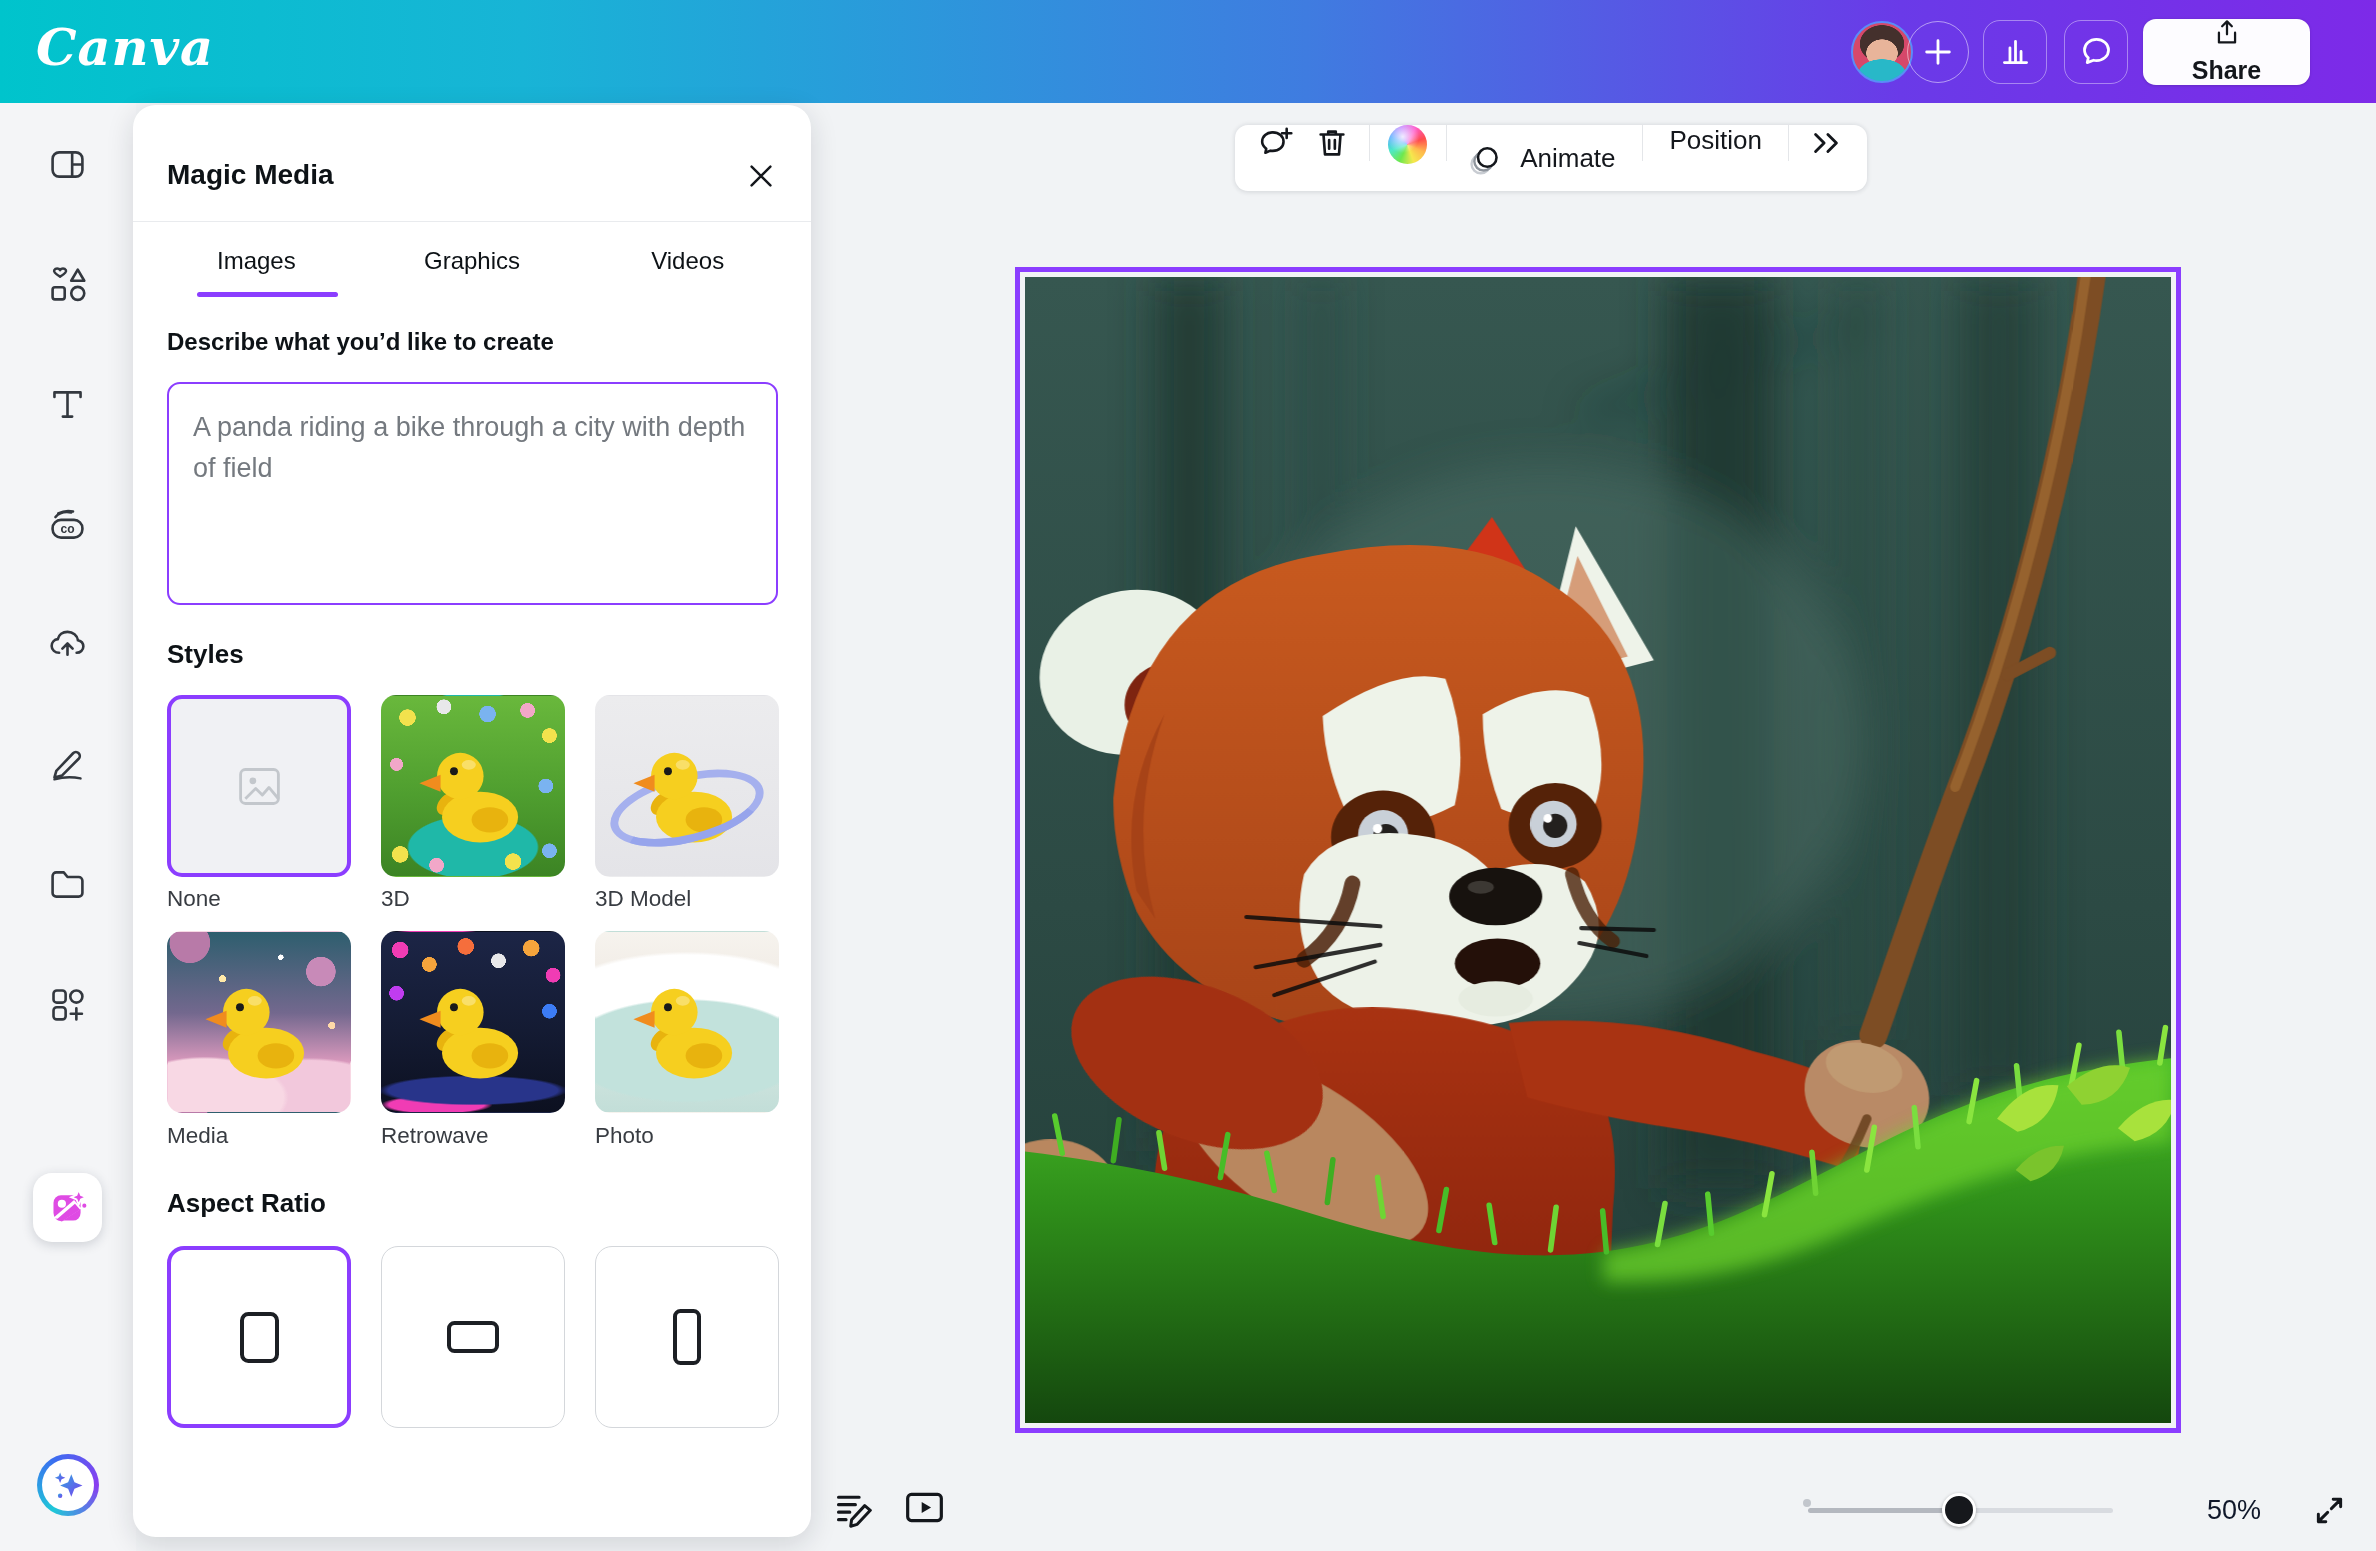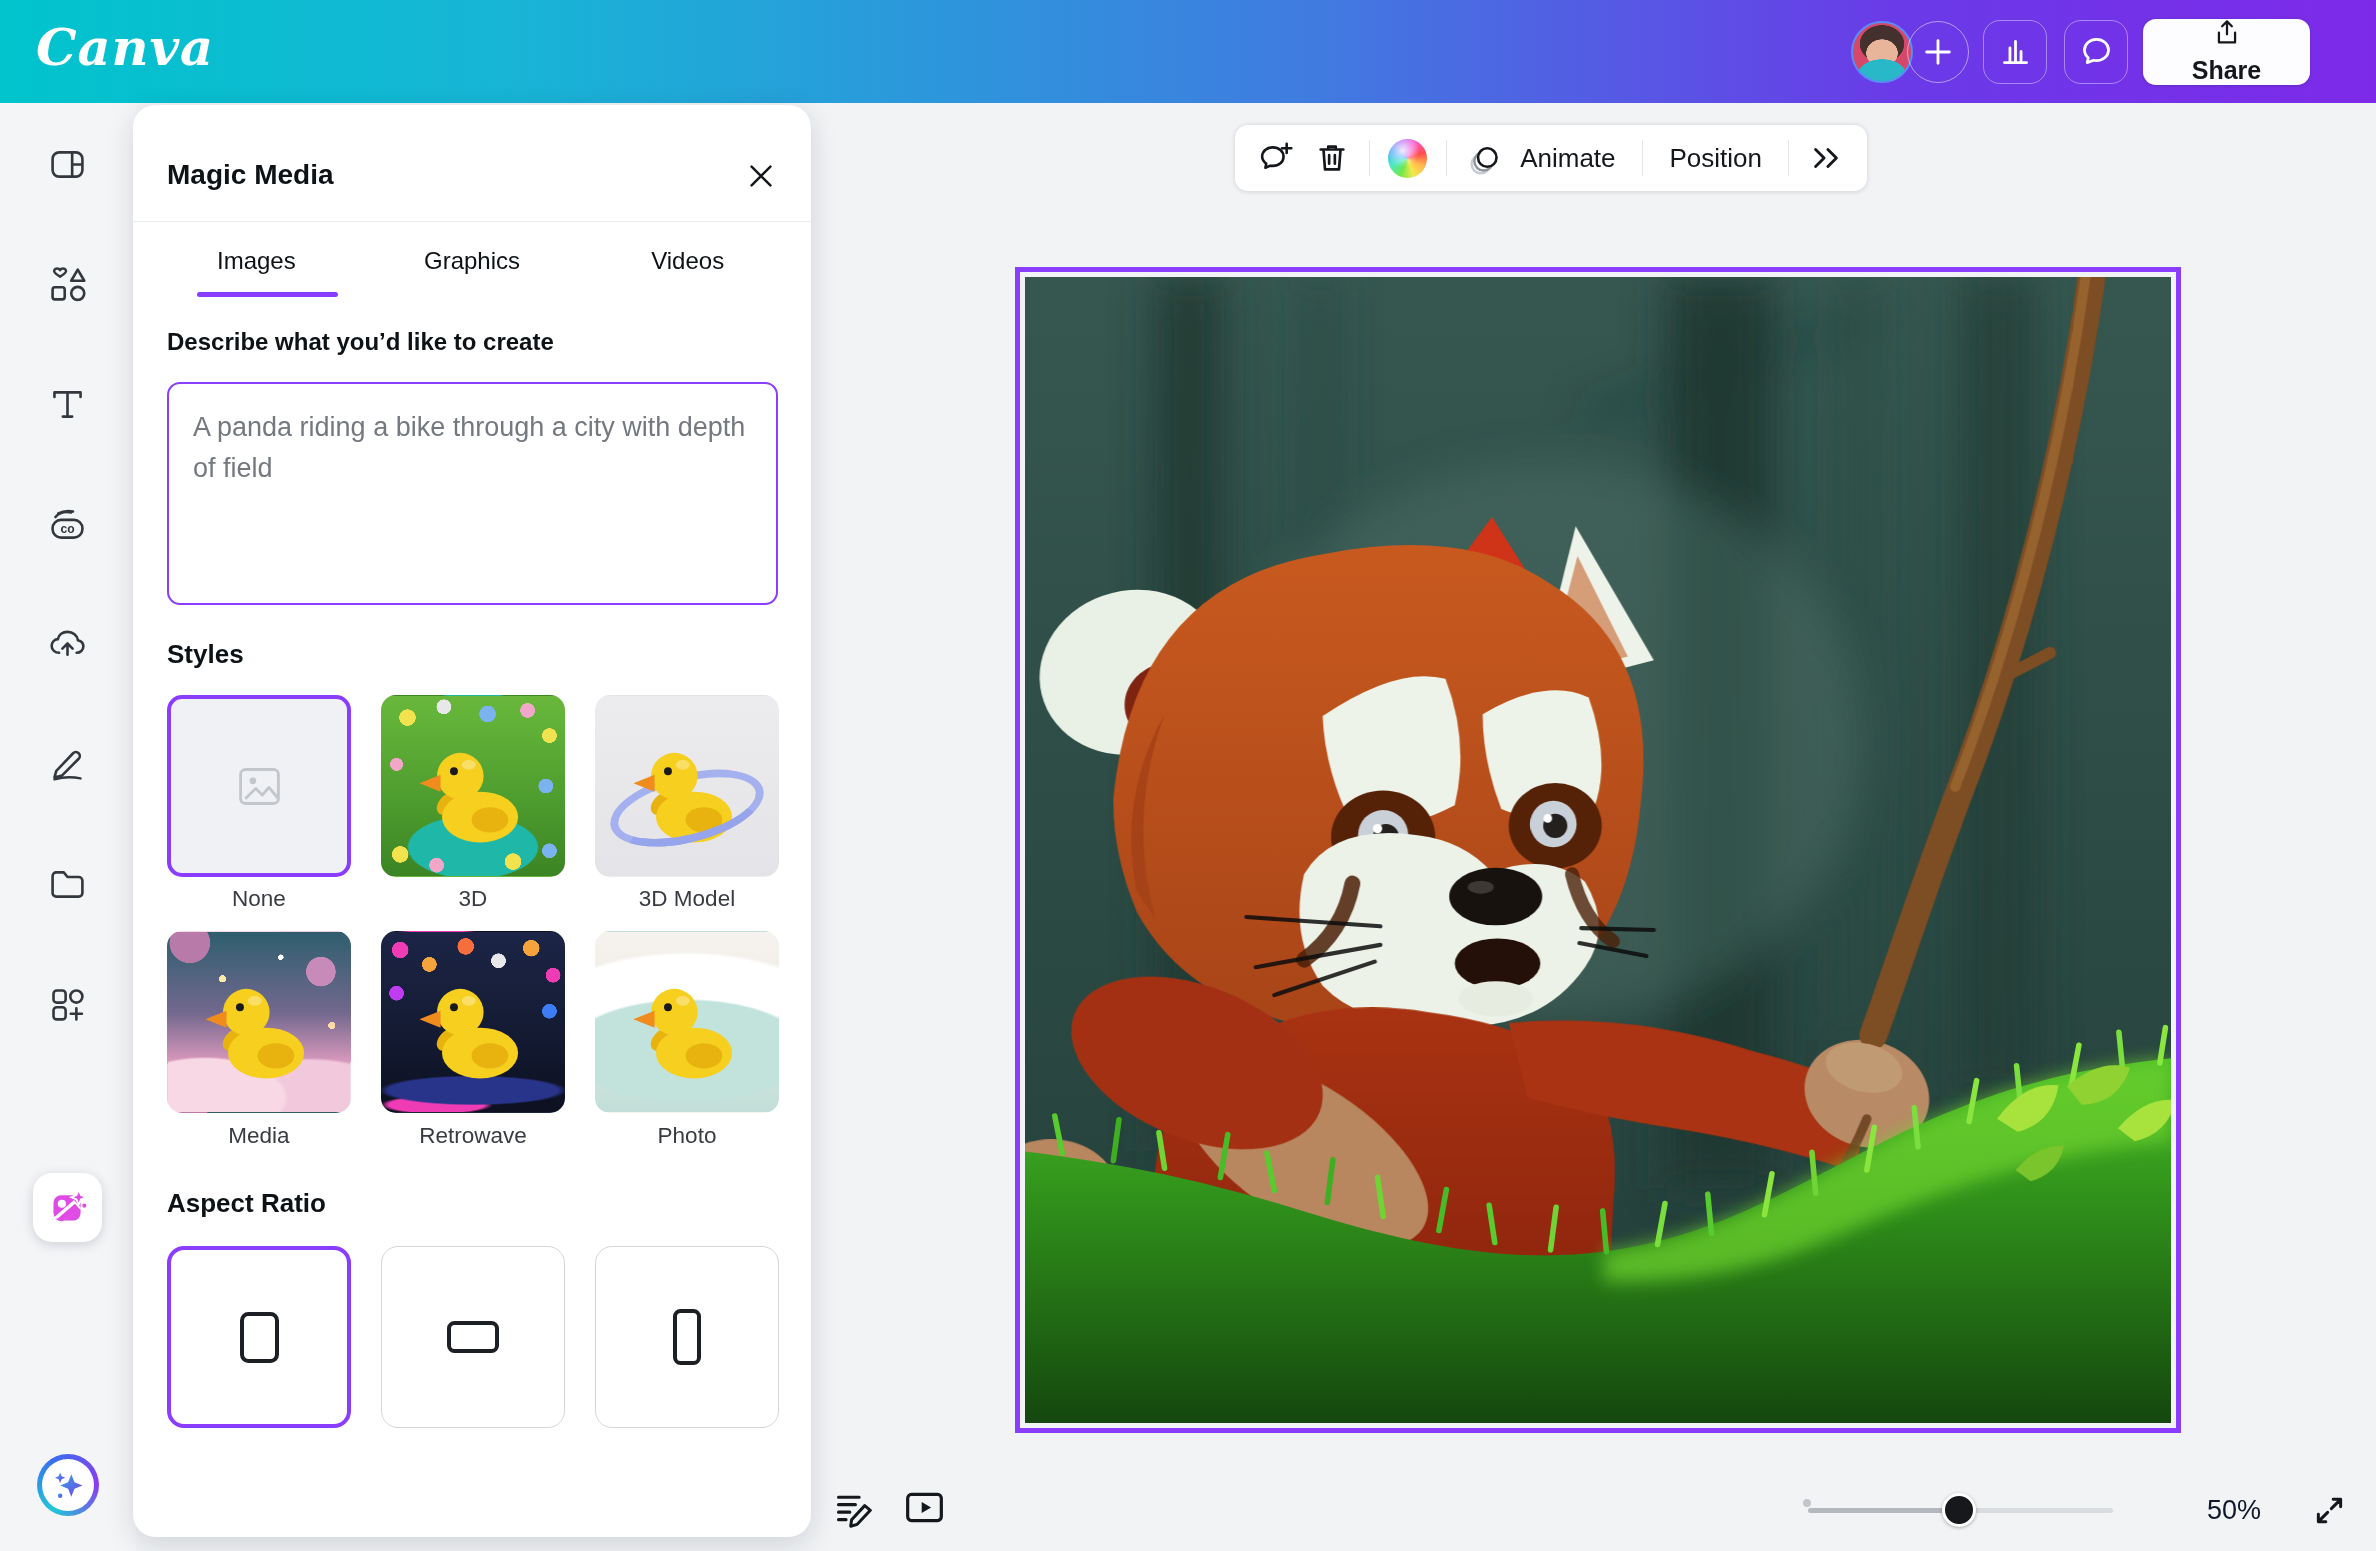--- a/index.html
+++ b/index.html
@@ -55,21 +55,21 @@
     border-radius:13px; padding:22.5px 24px; font-family:"Liberation Sans",sans-serif; font-size:27px;
     line-height:1.55; color:#0d1216; resize:none; outline:none; background:#fff; }
   .prompt-box::placeholder { color:#74797f; }
   .section-heading { position:absolute; left:34px; font-size:26px; font-weight:700; }
   .styles-grid { position:absolute; left:34px; top:590px; width:611px; display:grid;
     grid-template-columns:repeat(3,184px); column-gap:30px; row-gap:19px; }
   .style-cell { width:184px; }
   .thumb { width:184px; height:182px; border-radius:15px; position:relative; overflow:hidden; border:1.9px solid transparent; }
   .thumb.plain { background:#f0f1f4; border:1.9px solid #eceef1; display:flex; align-items:center; justify-content:center; }
   .thumb.sel { border:4.7px solid #8b3dff; }
-  .style-label { margin-top:9.4px; text-align:center; font-size:22.5px; color:#383c42; }
+  .style-label { margin-top:9.4px; font-size:22.5px; color:#383c42; }
   .duck { position:absolute; left:50%; top:50%; width:141px; height:141px; transform:translate(-50%,-46%); }
 
   .t3d { background:
       radial-gradient(circle 8.4px at 14% 12%, #f2e24d 96%, transparent), radial-gradient(circle 7.5px at 34% 6%, #e8e8ea 96%, transparent),
       radial-gradient(circle 8.4px at 58% 10%, #7ab3f0 96%, transparent), radial-gradient(circle 7.5px at 80% 8%, #f2a7c8 96%, transparent),
       radial-gradient(circle 7.5px at 92% 22%, #f2e24d 96%, transparent), radial-gradient(circle 6.6px at 8% 38%, #f2a7c8 96%, transparent),
       radial-gradient(circle 7.5px at 90% 50%, #7ab3f0 96%, transparent), radial-gradient(circle 8.4px at 10% 88%, #f2e24d 96%, transparent),
       radial-gradient(circle 7.5px at 30% 94%, #f2a7c8 96%, transparent), radial-gradient(circle 8.4px at 72% 92%, #f2e24d 96%, transparent),
       radial-gradient(circle 7.5px at 92% 86%, #7ab3f0 96%, transparent),
       radial-gradient(ellipse 66px 32px at 50% 84%, #1fb8a8 97%, transparent),
@@ -103,21 +103,21 @@
     grid-template-columns:repeat(3,184px); column-gap:30px; }
   .ar-tile { width:184px; height:182px; border-radius:17px; background:#fff; border:1.9px solid #d4d7db;
     display:flex; align-items:center; justify-content:center; }
   .ar-tile.sel { border:4.7px solid #8b3dff; }
   .g-square { width:39px; height:51px; border:4.7px solid #1c1f24; border-radius:8.4px; }
   .g-land { width:52px; height:32px; border:4.7px solid #1c1f24; border-radius:7.5px; }
   .g-port { width:28px; height:56px; border:4.7px solid #1c1f24; border-radius:7.5px; }
 
   
   .ctoolbar { position:absolute; left:1235px; top:125px; height:66px; border-radius:13px; background:#ffffff;
-    box-shadow:0 0.9px 5.6px rgba(20,30,40,.14); display:flex; align-items:center; padding:0 22.5px; gap:19px; }
+    box-shadow:0 0.9px 5.6px rgba(20,30,40,.14); display:flex; padding:0 22.5px; gap:19px; }
   .tb-div { width:0.9px; height:36px; background:#e4e6e9; }
   .tb-label { font-size:26px; color:#14171c; padding:0 7.5px; }
   .wheel { width:39px; height:39px; border-radius:50%;
     background:radial-gradient(circle at 38% 30%, rgba(255,255,255,.85), rgba(255,255,255,0) 45%),
       conic-gradient(from -20deg,#b86cff,#ff5ccc,#ff4d4d,#ffb84d,#f5e84d,#6ee84d,#4de8c8,#4da8ff,#b86cff); }
   .artwork-frame { position:absolute; left:1015px; top:267px; width:1166px; height:1166px;
     border:5.6px solid #8b3dff; padding:4.7px; background:#f1f3f5; }
   .artwork-frame svg { display:block; width:1146px; height:1146px; }
 
   .bottom-icons { position:absolute; top:1486px; display:flex; gap:28px; }

